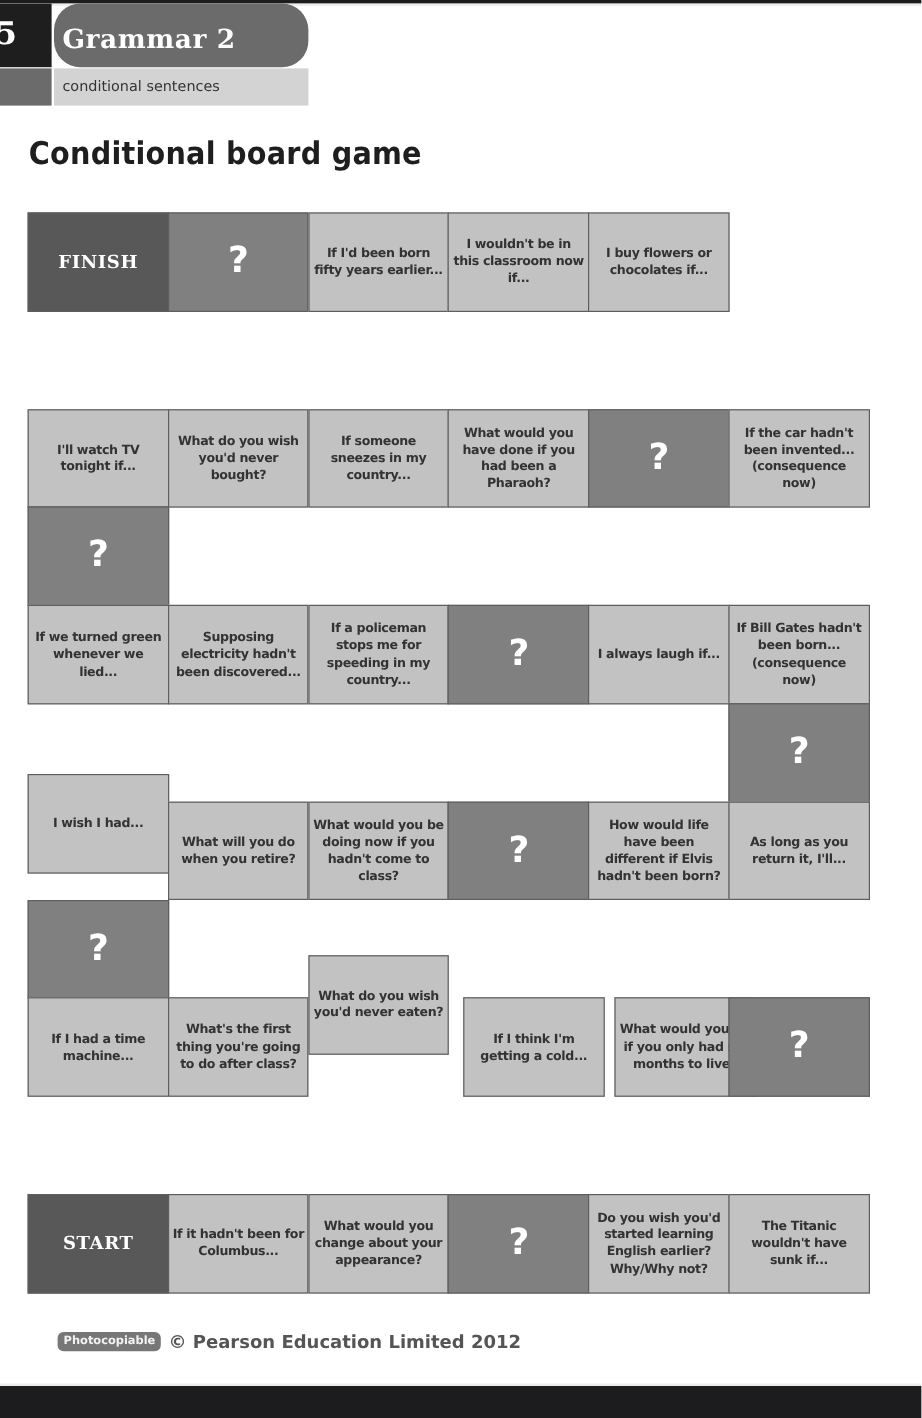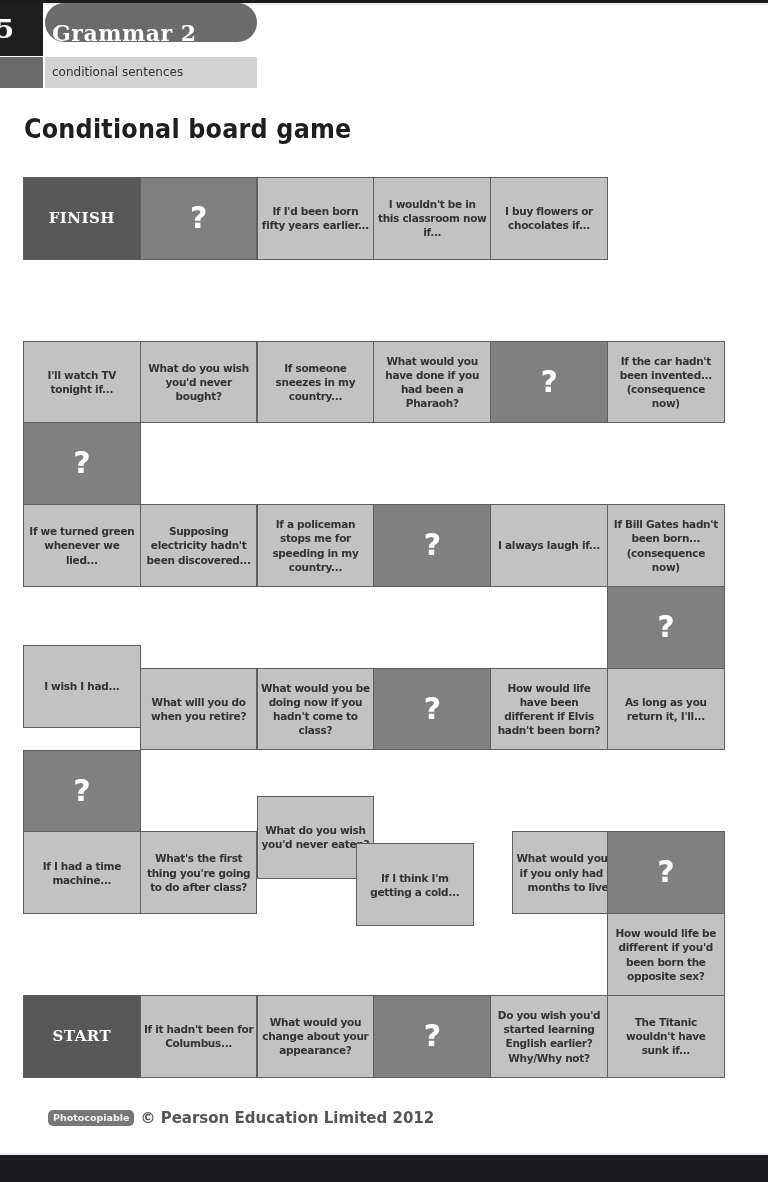--- a/index.html
+++ b/index.html
@@ -2,21 +2,21 @@
 <html><head>
   <meta charset="utf-8">
   <style>
     * { box-sizing: border-box; margin: 0; padding: 0; }
     html, body { width: 768px; height: 1182px; background: #ffffff; overflow: hidden; }
     body { position: relative; font-family: "DejaVu Sans", sans-serif; }
     .topbar { position: absolute; left: 0; top: 0; width: 768px; height: 3px; background: #1c1c1e; }
     .topbar2 { position: absolute; left: 0; top: 3px; width: 768px; height: 2px; background: #eeeeee; }
     .unit-num { position: absolute; left: 0; top: 3px; width: 43px; height: 53px; background: #1e1e1e; color: #ffffff;
       font-family: "DejaVu Serif", serif; font-weight: bold; font-size: 26px; line-height: 53px; padding-left: 0; text-indent: -4px; }
-    .unit-title { position: absolute; left: 45px; top: 3px; width: 212px; height: 39px; background: #6b6b6b; color: #ffffff;
+    .unit-title { position: absolute; left: 45px; top: 3px; width: 212px; height: 53px; background: #6b6b6b; color: #ffffff;
       font-family: "DejaVu Serif", serif; font-weight: bold; font-size: 22px; line-height: 60px; padding-left: 7px; letter-spacing: 0.5px; border-radius: 22px; }
     .unit-side { position: absolute; left: 0; top: 57px; width: 43px; height: 31px; background: #6b6b6b; }
     .unit-sub { position: absolute; left: 45px; top: 57px; width: 212px; height: 31px; background: #d3d3d3; color: #333333;
       font-family: "DejaVu Sans", sans-serif; font-size: 12px; line-height: 31px; padding-left: 7px; }
     .page-title { position: absolute; left: 24px; top: 114px; font-family: "DejaVu Sans", sans-serif; font-weight: bold;
       font-size: 26px; color: #1e1e1e; letter-spacing: 0.2px; transform: scaleX(0.92); transform-origin: left center; }
     .board { position: absolute; left: 23px; top: 177px; width: 701px; height: 900px; }
     .cell { position: absolute; width: 117.7px; height: 82.7px; border: 1px solid #5e5e5e; display: flex; align-items: center;
       justify-content: center; text-align: center; padding: 2px 3px; font-family: "DejaVu Sans", sans-serif; font-weight: bold;
       font-size: 10.5px; line-height: 1.35; color: #333333; background: #c2c2c2; letter-spacing: -0.3px; }
@@ -64,24 +64,23 @@
     <div class="cell" style="left: 0px; top: 468px;">I wish I had...</div>
     <div class="cell" style="left: 116.8px; top: 490.8px;">What will you do when you retire?</div>
     <div class="cell" style="left: 233.6px; top: 490.8px;">What would you be doing now if you hadn't come to class?</div>
     <div class="cell q" style="left: 350.4px; top: 490.8px;">?</div>
     <div class="cell" style="left: 467.2px; top: 490.8px;">How would life have been different if Elvis hadn't been born?</div>
     <div class="cell" style="left: 584px; top: 490.8px;">As long as you return it, I'll...</div>
     <div class="cell q" style="left: 0px; top: 572.6px;">?</div>
     <div class="cell" style="left: 0px; top: 654.4px;">If I had a time machine...</div>
     <div class="cell" style="left: 116.8px; top: 654.4px;">What's the first thing you're going to do after class?</div>
     <div class="cell" style="left: 233.6px; top: 619px;">What do you wish you'd never eaten?</div>
-    <div class="cell" style="left: 333px; top: 654.4px; margin-top: 12px;">If I think I'm getting a cold...</div>
+    <div class="cell" style="left: 363px; top: 654.4px;">If I think I'm getting a cold...</div>
     <div class="cell" style="left: 489px; top: 654.4px;">What would you do if you only had six months to live?</div>
     <div class="cell q" style="left: 584px; top: 654.4px;">?</div>
-    <div class="cell" style="left: 584px; top: 736.2px;">How would life be different if you'd been born the opposite sex?</div>
     <div class="cell end" style="left: 0px; top: 818px;">START</div>
     <div class="cell" style="left: 116.8px; top: 818px;">If it hadn't been for Columbus...</div>
     <div class="cell" style="left: 233.6px; top: 818px;">What would you change about your appearance?</div>
     <div class="cell q" style="left: 350.4px; top: 818px;">?</div>
     <div class="cell" style="left: 467.2px; top: 818px;">Do you wish you'd started learning English earlier? Why/Why not?</div>
     <div class="cell" style="left: 584px; top: 818px;">The Titanic wouldn't have sunk if...</div>
   </div>
 
 <div class="footer">
   <span class="badge">Photocopiable</span>

